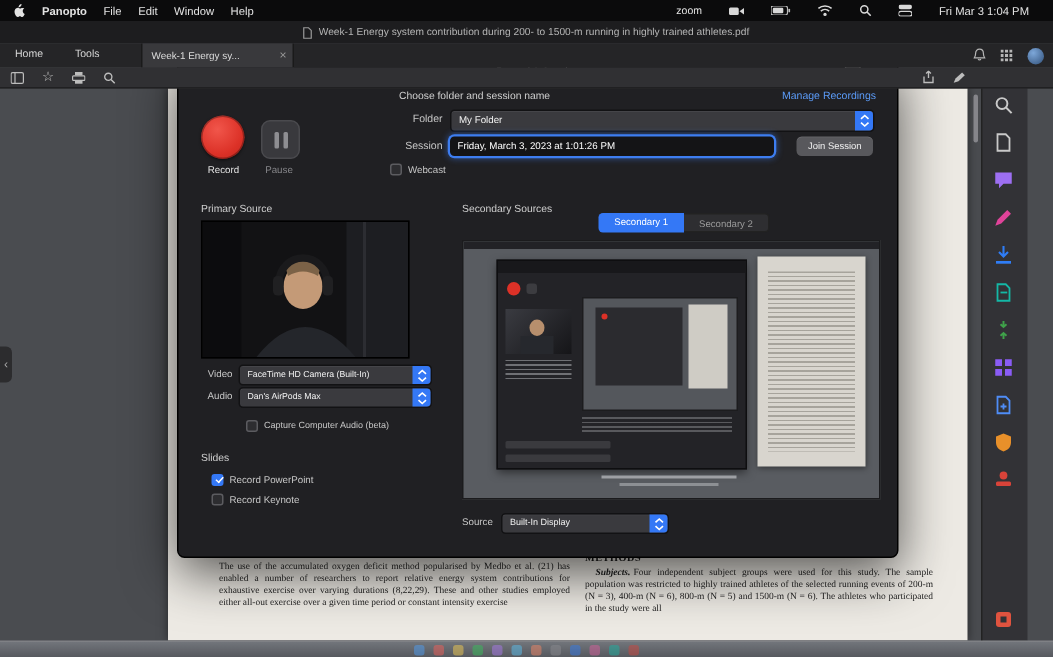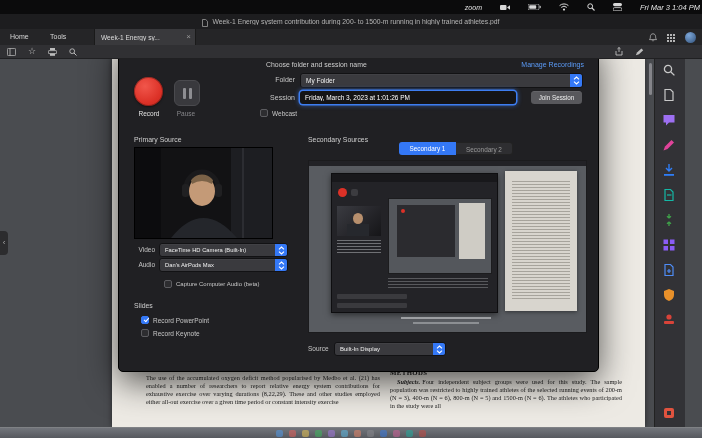--- a/index.html
+++ b/index.html
@@ -7,21 +7,21 @@
           font-family:"Liberation Sans",sans-serif;background:#4a4c50;
           -webkit-font-smoothing:antialiased;}
   .abs{position:absolute;}
   .flex{display:flex;align-items:center;}
 
   
   #menubar{left:0;top:0;width:702px;height:14px;background:#0b0b0c;z-index:40;}
   #menubar .flex{height:14px;}
   .mb-item{font-size:7.5px;color:#e3e3e3;}
   .mb-app{font-weight:bold;}
-  .mb-right{position:absolute;right:0;top:0;padding-right:2px;gap:18px;font-style:italic;}
+  .mb-right{position:absolute;right:0;top:0;padding-right:16px;gap:18px;}
   .mb-left{position:absolute;left:0;top:0;padding-left:9px;gap:11px;}
   .mb-ico svg{display:block;}
 
   
   #titlebar{left:0;top:14px;width:702px;height:15px;background:#1d1d1f;z-index:39;}
   #titlebar .ttl{font-size:6.8px;color:#b5b5b5;white-space:nowrap;overflow:hidden;text-overflow:ellipsis;max-width:520px;}
   #tabbar{left:0;top:29px;width:702px;height:16px;background:#252527;z-index:39;}
   .navtab{font-size:7px;color:#d6d6d6;line-height:16px;}
   #doc-tab{left:94px;top:0;width:100px;height:16px;background:#39393c;border-left:1px solid #1a1a1a;border-right:1px solid #1a1a1a;}
   #doc-tab .lbl{font-size:6.6px;color:#ddd;padding-left:6px;white-space:nowrap;overflow:hidden;max-width:78px;}
@@ -94,20 +94,32 @@
         background:linear-gradient(rgba(190,195,205,.34),rgba(110,115,125,.26));
         border-top:1px solid rgba(255,255,255,.25);display:flex;align-items:center;justify-content:center;gap:6px;}
   .dock-app{width:7px;height:7px;border-radius:2px;opacity:.45;filter:blur(.4px);flex:none;}
 </style>
 </head>
 <body>
 
 <div id="screen">
 
   <div class="abs" id="menubar">
+    <div class="flex mb-left">
+      <span class="mb-ico">
+        <svg width="8" height="10" viewBox="0 0 14 17">
+            <path fill="#e3e3e3" d="M9.4 1c.1 1-.3 1.9-.9 2.6-.6.7-1.6 1.2-2.5 1.1-.1-.9.4-1.9 1-2.5C7.6 1.5 8.6 1 9.4 1zM12.6 6c-1.3-.8-2.9-.5-3.7-.1-.4.2-.7.3-1 .3-.3 0-.7-.1-1.1-.3C6.2 5.6 5.3 5.3 4.4 5.5 2.8 5.8 1.2 7.2 1.2 9.8c0 2.9 2 6.3 3.6 6.3.5 0 .9-.2 1.3-.4.4-.2.8-.4 1.4-.4.6 0 .9.2 1.3.4.4.2.8.4 1.4.4 1.1 0 2.3-1.9 2.9-3.5-1.5-.6-2.3-2-2.3-3.4 0-1.3.7-2.5 1.8-3.2z"></path>
+          </svg>
+      </span>
+      <span class="mb-item mb-app">Panopto</span>
+      <span class="mb-item">File</span>
+      <span class="mb-item">Edit</span>
+      <span class="mb-item">Window</span>
+      <span class="mb-item">Help</span>
+    </div>
     <div class="flex mb-right">
       <span class="mb-item" style="font-size:7px;">zoom</span>
       <span class="mb-ico">
         <svg width="10" height="7" viewBox="0 0 10 7">
             <rect x="0" y="1" width="6.5" height="5" rx="1" fill="#d8d8d8"></rect>
             <path d="M7 3.5 10 1.3v4.4z" fill="#d8d8d8"></path>
           </svg>
       </span>
       <span class="mb-ico">
         <svg width="13" height="6" viewBox="0 0 13 6">

